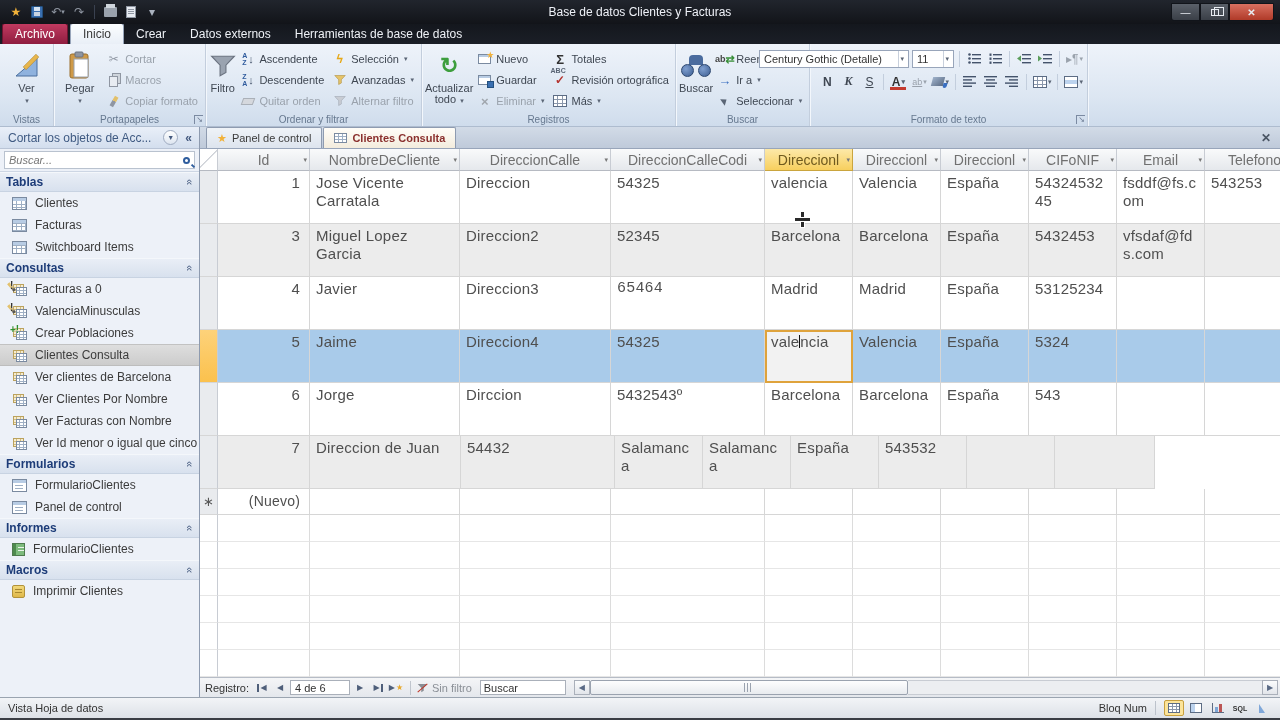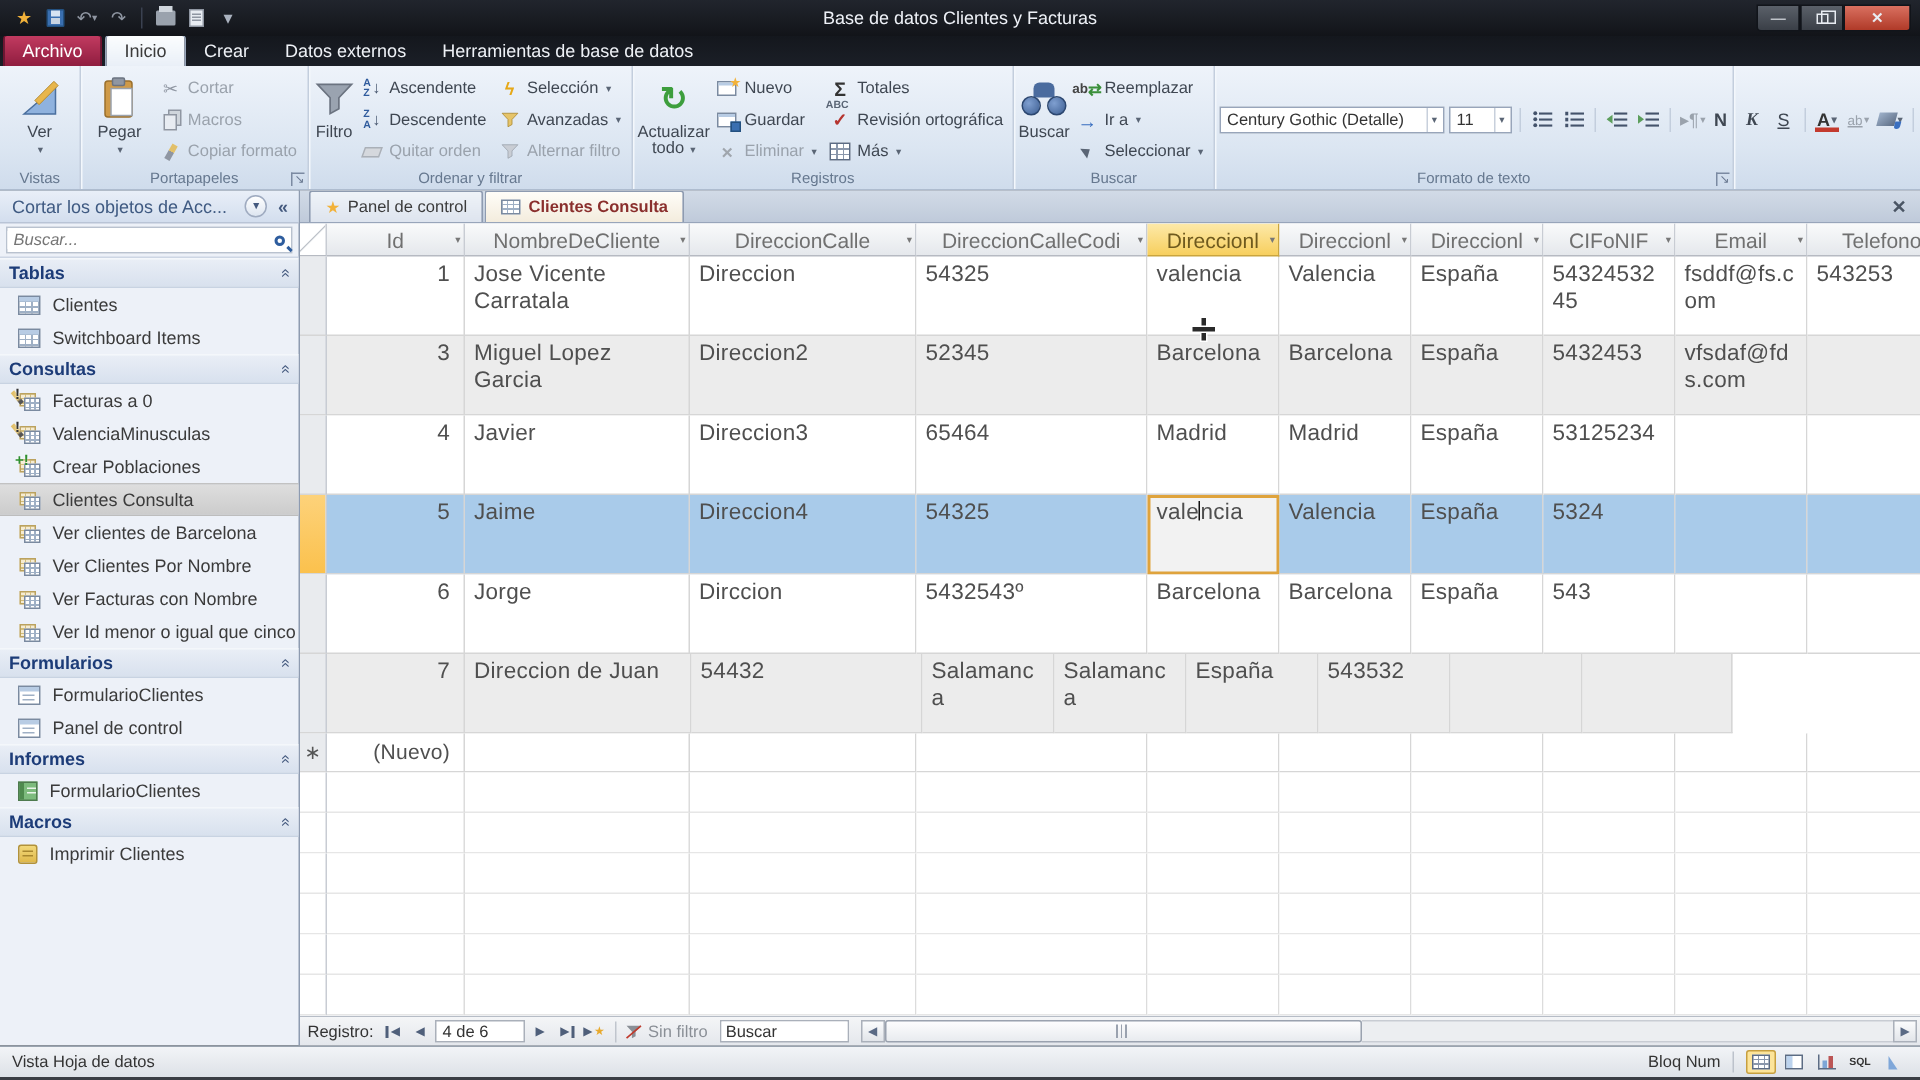--- a/index.html
+++ b/index.html
@@ -455,21 +455,21 @@
             <span class="sic">
               <span class="ic-pointer"></span>
             </span>
             <span>Seleccionar</span>
             <span class="dd">▾</span>
           </div>
       </div>
       <div class="glabel">Buscar</div>
     </div>
 
-    <div class="rgroup" style="width:346px;flex-direction:row;align-items:center">
+    <div class="rgroup" style="width:278px;flex-direction:column;align-items:flex-end">
       <div class="frow">
         <span class="combo font-combo">
             <span style="white-space:nowrap;overflow:hidden">Century Gothic (Detalle)</span>
             <span class="cmb-arrow">▾</span>
           </span>
         <span class="combo size-combo">
             <span>11</span>
             <span class="cmb-arrow">▾</span>
           </span>
         <span class="tsep"></span>
@@ -587,20 +587,24 @@
         </span>
       </div>
       <div id="nav-list">
           <div class="nav-sec">
             <span>Tablas</span>
             <span class="chev">«</span>
           </div>
           <div class="nav-item">
             <span class="nico nico-table"></span>
             <span>Clientes</span>
+          </div>
+          <div class="nav-item">
+            <span class="nico nico-table"></span>
+            <span>Facturas</span>
           </div>
           <div class="nav-item">
             <span class="nico nico-table"></span>
             <span>Switchboard Items</span>
           </div>
           <div class="nav-sec">
             <span>Consultas</span>
             <span class="chev">«</span>
           </div>
           <div class="nav-item">
@@ -776,21 +780,21 @@
               <div class="dcell" style="width: 88px;">España</div>
               <div class="dcell" style="width: 88px;">5432453</div>
               <div class="dcell" style="width: 88px;">vfsdaf@fds.com</div>
               <div class="dcell" style="width: 100px;"></div>
             </div>
             <div class="drow">
               <div class="selcell"></div>
               <div class="dcell idc" style="width: 92px;">4</div>
               <div class="dcell" style="width: 150px;">Javier</div>
               <div class="dcell" style="width: 151px;">Direccion3</div>
-              <div class="dcell" style="width: 154px;">65464</div>
+              <div class="dcell" style="width: 154px; font-family: Liberation Mono, monospace;">65464</div>
               <div class="dcell" style="width: 88px;">Madrid</div>
               <div class="dcell" style="width: 88px;">Madrid</div>
               <div class="dcell" style="width: 88px;">España</div>
               <div class="dcell" style="width: 88px;">53125234</div>
               <div class="dcell" style="width: 88px;"></div>
               <div class="dcell" style="width: 100px;"></div>
             </div>
             <div class="drow sel">
               <div class="selcell"></div>
               <div class="dcell idc" style="width: 92px;">5</div>

